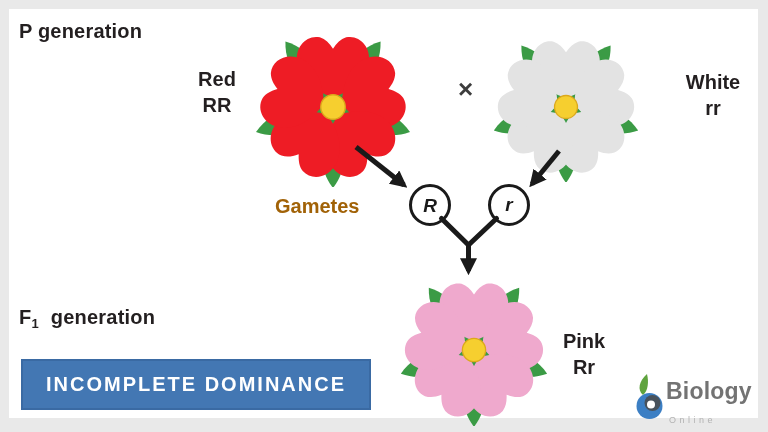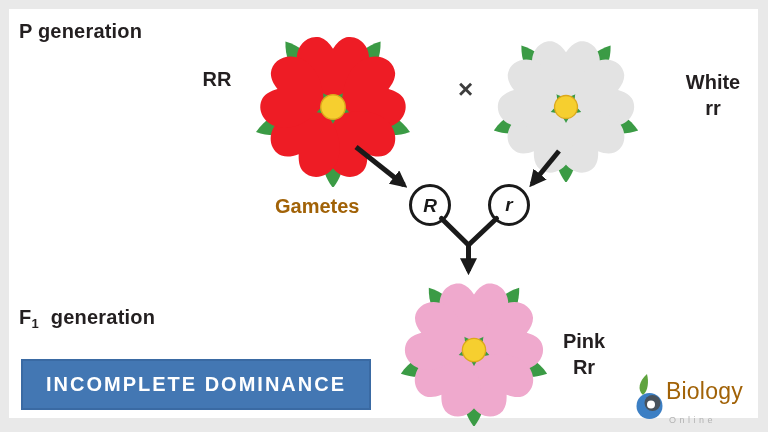--- a/index.html
+++ b/index.html
@@ -34,21 +34,21 @@
     position:absolute;left:21px;top:359px;width:350px;height:51px;
     background:#4377b3;border:2px solid #3a6aa3;box-sizing:border-box;
     display:flex;align-items:center;justify-content:center;
     color:#ffffff;font-size:20px;font-weight:bold;letter-spacing:2px;
   }
   .overlay{position:absolute;left:0;top:0;width:768px;height:432px;pointer-events:none;}
   .flower{position:absolute;}
   .logo{position:absolute;left:636px;top:373px;width:125px;height:48px;}
   .logo-text{
     position:absolute;left:30px;top:5px;
-    font-size:23px;font-weight:normal;color:#a16207;letter-spacing:0.2px;
+    font-size:23px;font-weight:bold;color:#737373;letter-spacing:0.2px;
   }
   .logo-sub{
     position:absolute;left:33px;top:42px;
     font-size:9px;color:#b3b3b3;letter-spacing:3.5px;
   }
   svg text{font-family:"Liberation Sans",sans-serif;}
 </style>
 </head>
 <body>
 
@@ -84,20 +84,21 @@
     <span>P generation</span>
   </div>
 
   <svg class="flower" style="left:253px;top:27px" width="160" height="160" viewBox="-85 -85 170 170">
     <use href="#sepals5" fill="#3b9b45"></use>
     <use href="#petals5" fill="#ee1c25"></use>
     <circle r="13" stroke="#dca81c" stroke-width="1.5" fill="#f6cf2f"></circle>
   </svg>
 
   <div class="abs flower-label" style="left:177px;top:66px;width:80px">
+    <div class="phenotype">Red</div>
     <div class="genotype">RR</div>
   </div>
 
   <div class="abs cross" style="left:458px;top:76px">×</div>
 
   <svg class="flower" style="left:491px;top:32px" width="150" height="150" viewBox="-85 -85 170 170">
     <use href="#sepals5" fill="#3b9b45"></use>
     <use href="#petals5" fill="#e3e3e3"></use>
     <circle r="13" stroke="#dca81c" stroke-width="1.5" fill="#f6cf2f"></circle>
   </svg>

